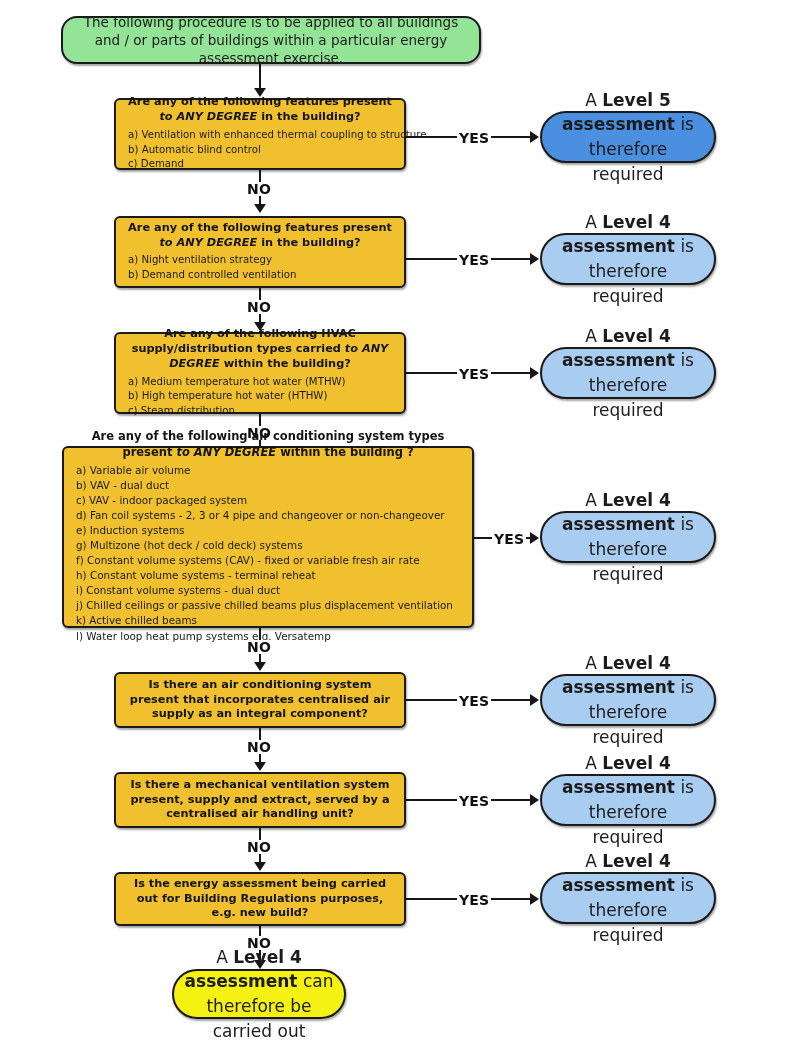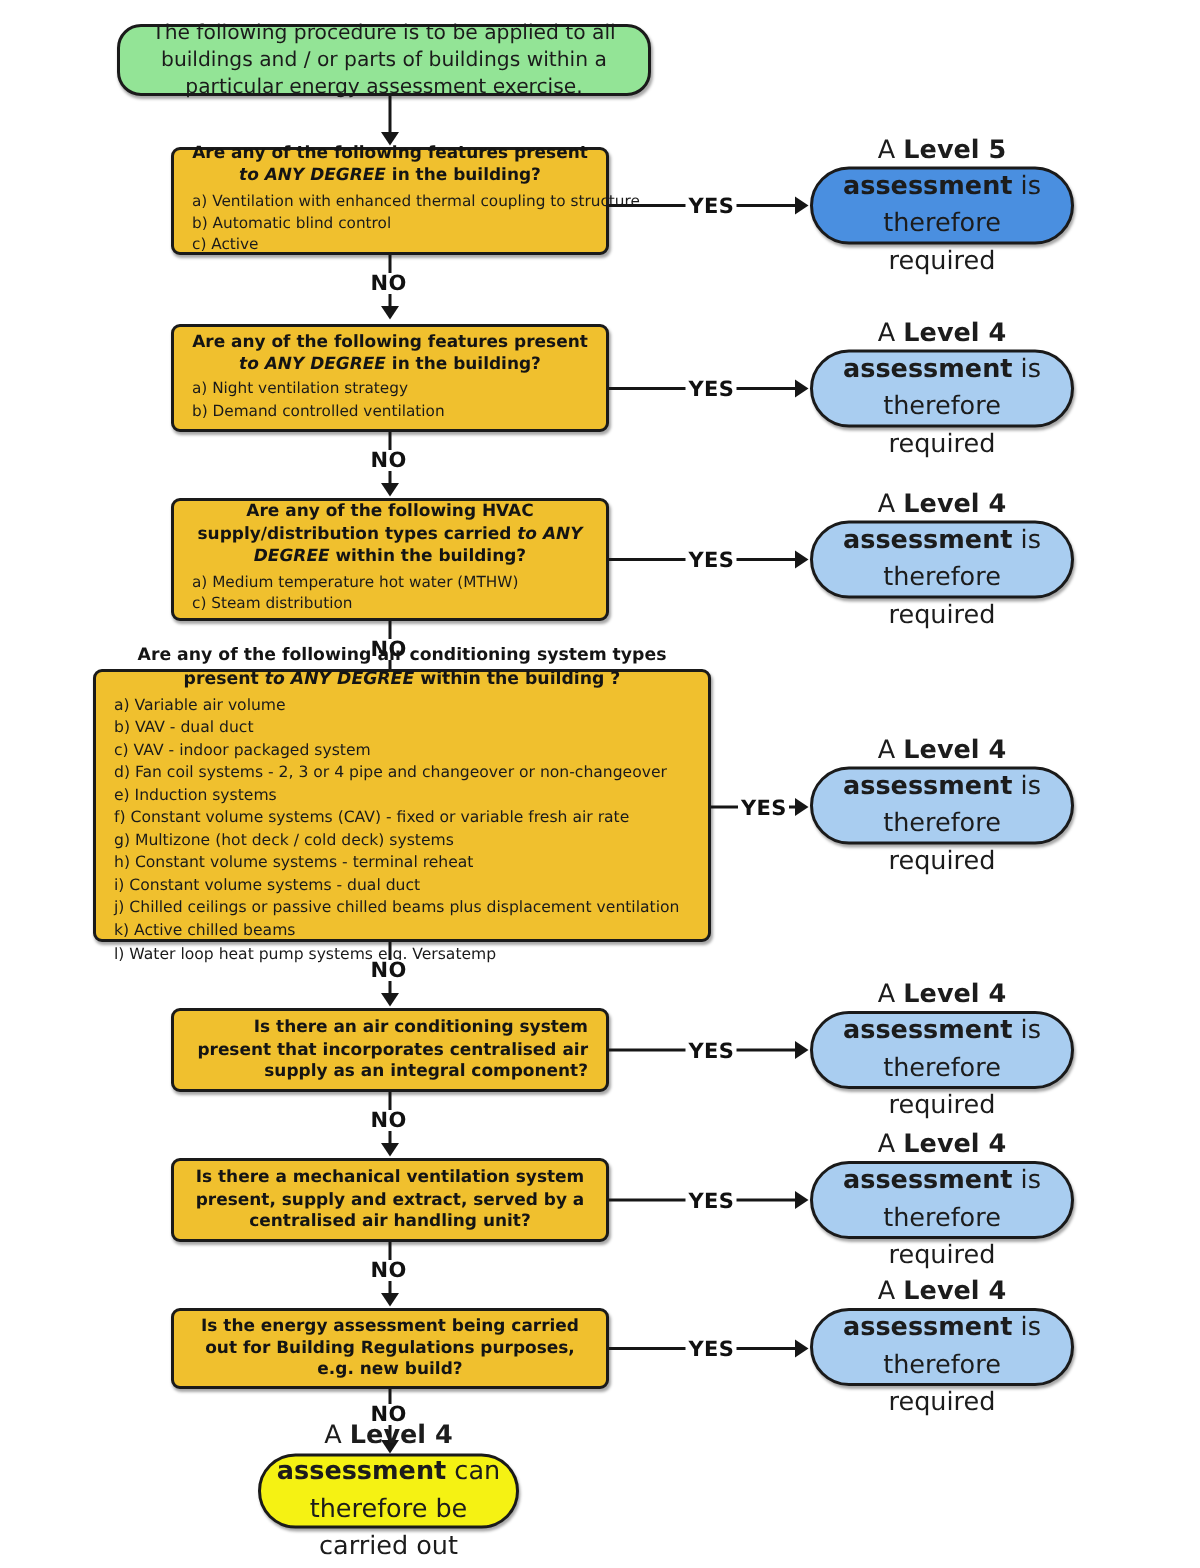--- a/index.html
+++ b/index.html
@@ -133,35 +133,35 @@
     letter-spacing: 0.2px;
     padding: 0 2px;
     line-height: 1;
   }
 </style>
 </head>
 <body>
 
 <div id="canvas">
 
-  <div class="node terminator start-node" style="left:78px; top:16px; width:356px; height:48px;">
+  <div class="node terminator start-node" style="left:61px; top:16px; width:420px; height:48px;">
     <div class="node-text">The following procedure is to be applied to all buildings and / or parts of buildings within a particular energy assessment exercise.</div>
   </div>
 
   <div class="vline" style="left:259px; top:64px; height:26px;"></div>
   <div class="arrow-down" style="left:254px; top:88px;"></div>
 
   <div class="node decision" style="left:114px; top:98px; width:292px; height:72px;">
     <p class="q">
       <span>Are any of the following features present </span><em>to ANY DEGREE</em><span> in the building?</span>
     </p>
     <ul class="opts">
       <li>a) Ventilation with enhanced thermal coupling to structure</li>
       <li>b) Automatic blind control</li>
-      <li>c) Active</li>
+      <li>c) Demand</li>
     </ul>
   </div>
 
   <div class="hline" style="left:406px; top:136px; width:126px;"></div>
   <div class="arrow-right" style="left:530px; top:131px;"></div>
   <div class="edge-label" style="left:457px; top:131px;">YES</div>
 
   <div class="vline" style="left:259px; top:170px; height:36px;"></div>
   <div class="arrow-down" style="left:254px; top:204px;"></div>
   <div class="edge-label" style="left:245px; top:182px;">NO</div>
@@ -195,20 +195,21 @@
       <span>therefore required</span>
     </div>
   </div>
 
   <div class="node decision" style="left:114px; top:332px; width:292px; height:82px;">
     <p class="q">
       <span>Are any of the following HVAC supply/distribution types carried </span><em>to ANY DEGREE</em><span> within the building?</span>
     </p>
     <ul class="opts">
       <li>a) Medium temperature hot water (MTHW)</li>
+      <li>b) High temperature hot water (HTHW)</li>
       <li>c) Steam distribution</li>
     </ul>
   </div>
   <div class="hline" style="left:406px; top:372px; width:126px;"></div>
   <div class="arrow-right" style="left:530px; top:367px;"></div>
   <div class="edge-label" style="left:457px; top:367px;">YES</div>
   <div class="vline" style="left:259px; top:414px; height:36px;"></div>
   <div class="arrow-down" style="left:254px; top:448px;"></div>
   <div class="edge-label" style="left:245px; top:426px;">NO</div>
 
@@ -222,22 +223,22 @@
   <div class="node decision big" style="left:62px; top:446px; width:412px; height:182px;">
     <p class="q">
       <span>Are any of the following air conditioning system types present </span><em>to ANY DEGREE</em><span>  within the building ?</span>
     </p>
     <ul class="opts">
       <li>a) Variable air volume</li>
       <li>b) VAV - dual duct</li>
       <li>c) VAV - indoor packaged system</li>
       <li>d) Fan coil systems - 2, 3 or 4 pipe and changeover or non-changeover</li>
       <li>e) Induction systems</li>
+      <li>g) Multizone (hot deck / cold deck) systems</li>
       <li>f) Constant volume systems (CAV) - fixed or variable fresh air rate</li>
-      <li>g) Multizone (hot deck / cold deck) systems</li>
       <li>h) Constant volume systems - terminal reheat</li>
       <li>i) Constant volume systems - dual duct</li>
       <li>j) Chilled ceilings or passive chilled beams plus displacement ventilation</li>
       <li>k) Active chilled beams</li>
       <li>l) Water loop heat pump systems e.g. Versatemp</li>
     </ul>
   </div>
   <div class="hline" style="left:474px; top:537px; width:58px;"></div>
   <div class="arrow-right" style="left:530px; top:532px;"></div>
   <div class="edge-label" style="left:492px; top:532px;">YES</div>
@@ -246,21 +247,21 @@
   <div class="edge-label" style="left:245px; top:640px;">NO</div>
 
   <div class="node terminator result lvl4" style="left:540px; top:511px; width:176px; height:52px;">
     <div class="rtext">
       <span>A </span><b>Level 4 assessment</b><span> is</span><br>
       <span>therefore required</span>
     </div>
   </div>
 
   <div class="node decision" style="left:114px; top:672px; width:292px; height:56px; padding:8px 12px;">
-    <p class="q" style="margin:0;text-align:right;">
+    <p class="q" style="margin:0;">
       <span>Is there an air conditioning system present that incorporates centralised air supply as an integral component?</span>
     </p>
   </div>
   <div class="hline" style="left:406px; top:699px; width:126px;"></div>
   <div class="arrow-right" style="left:530px; top:694px;"></div>
   <div class="edge-label" style="left:457px; top:694px;">YES</div>
   <div class="vline" style="left:259px; top:728px; height:36px;"></div>
   <div class="arrow-down" style="left:254px; top:762px;"></div>
   <div class="edge-label" style="left:245px; top:740px;">NO</div>
 

